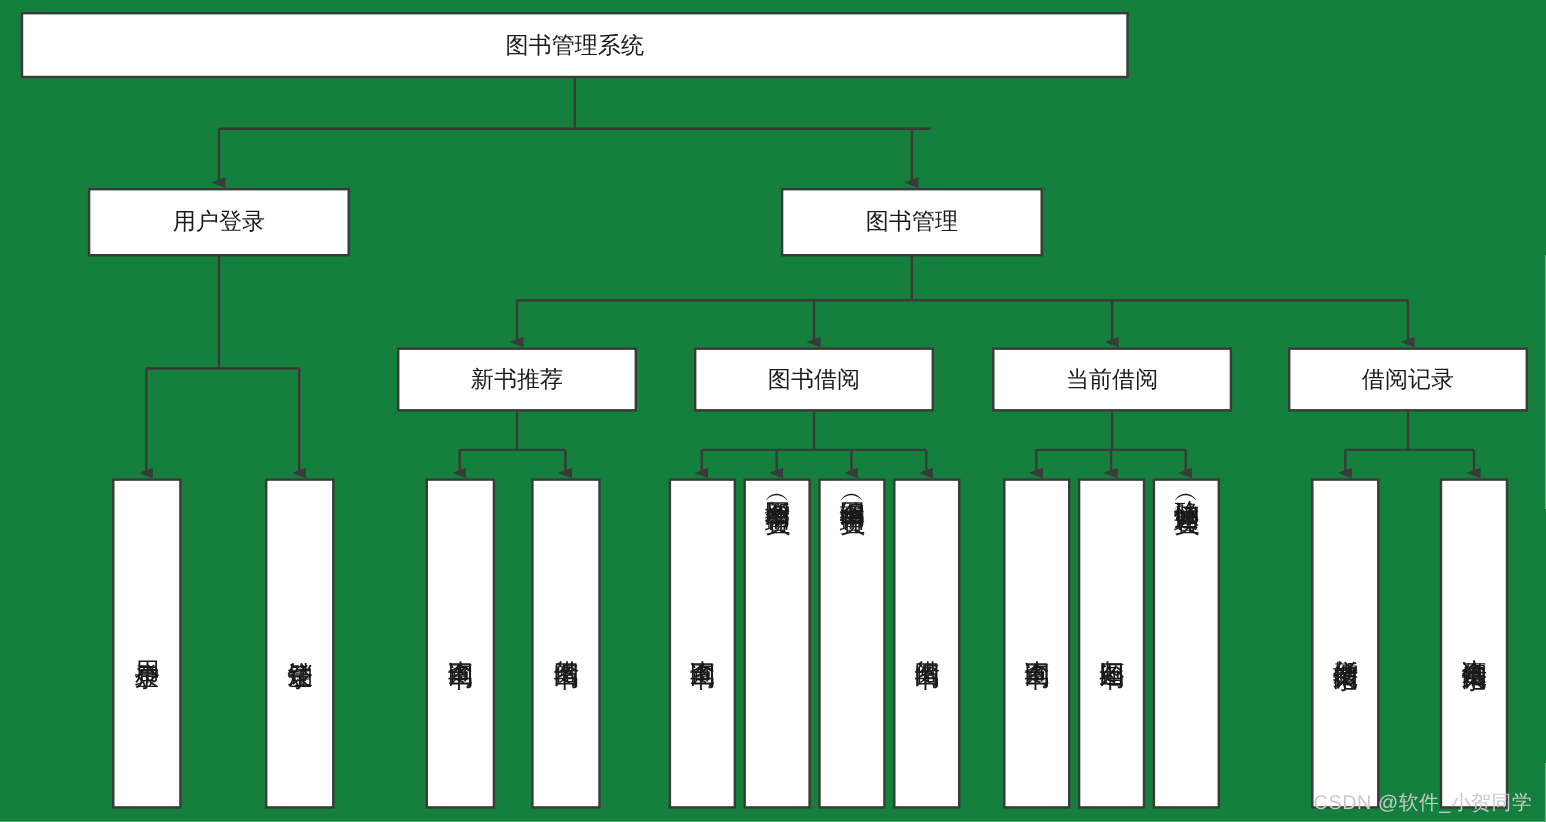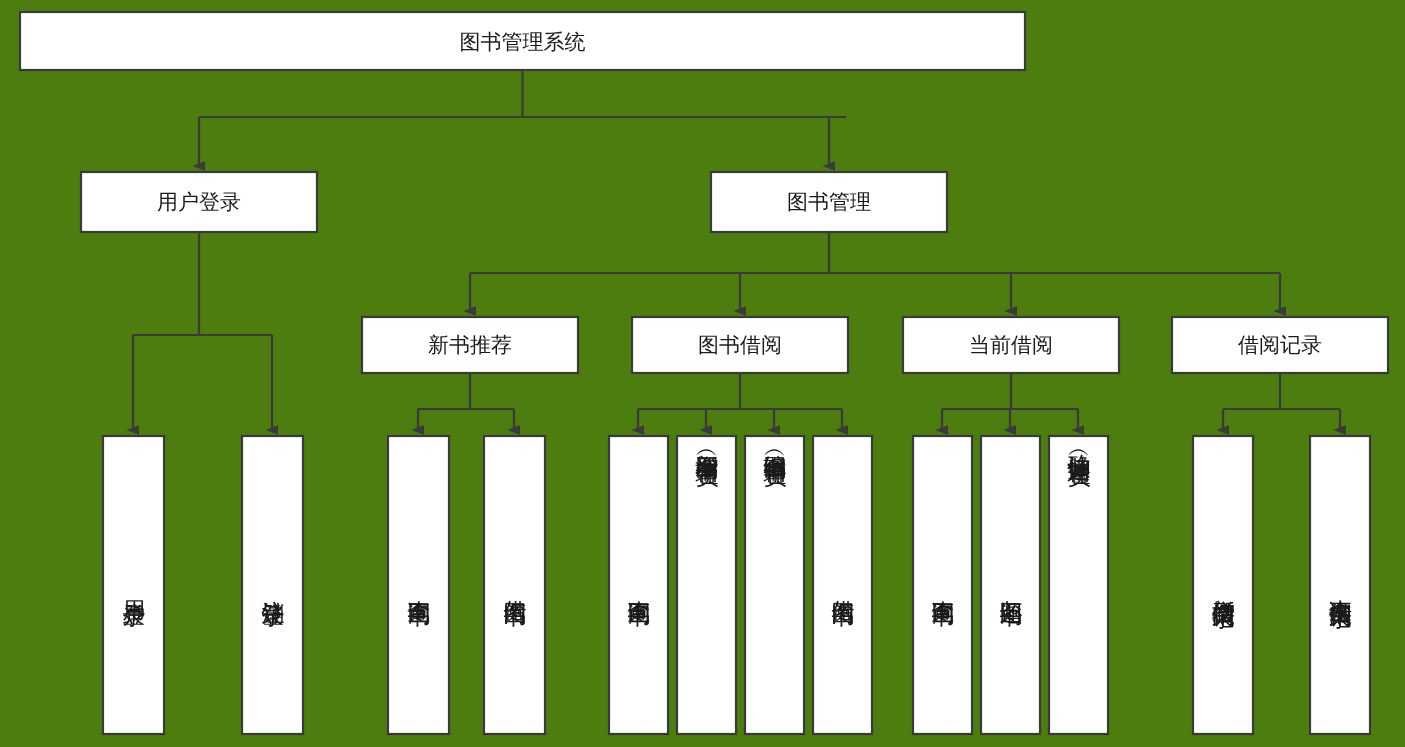--- a/index.html
+++ b/index.html
@@ -10,21 +10,21 @@
   body {
     width: 1405px;
     height: 747px;
     font-family: "Liberation Sans", "DejaVu Sans", sans-serif;
     overflow: hidden;
   }
   #diagram-root {
     position: relative;
     width: 1405px;
     height: 747px;
-    background: #4d7c0f;
+    background: #15803d;
   }
   svg.diagram {
     position: absolute;
     top: 0;
     left: 0;
     width: 1405px;
     height: 747px;
     display: block;
   }
   .node-box {
@@ -233,14 +233,15 @@
   <div class="leaf-label-wrap" style="left:1049px; top:436px; width:59px; height:298px; align-items:flex-start;">
     <span class="leaf-label">确认归还（管理员）</span>
   </div>
   <div class="leaf-label-wrap" style="left:1193px; top:436px; width:60px; height:298px;">
     <span class="leaf-label">新增借阅记录</span>
   </div>
   <div class="leaf-label-wrap" style="left:1310px; top:436px; width:60px; height:298px;">
     <span class="leaf-label">查询借阅记录</span>
   </div>
 
+  <div class="watermark">CSDN @软件_小贺同学</div>
 
 </div>
 
 </body></html>

